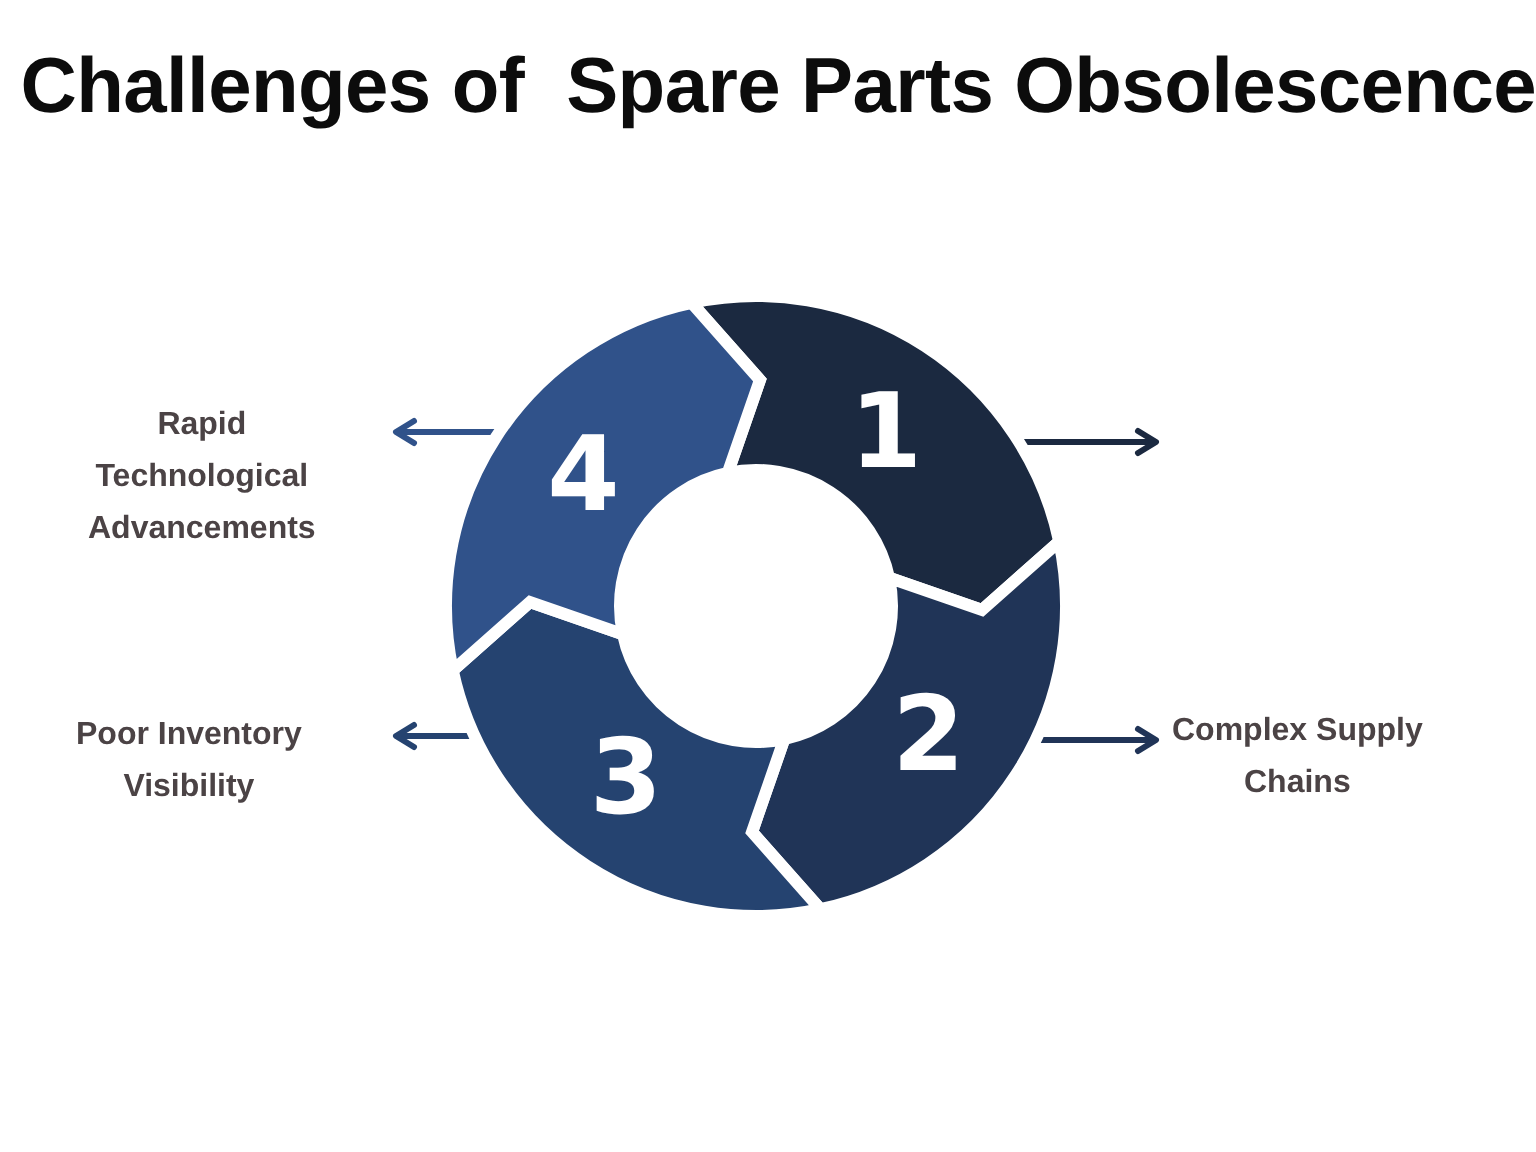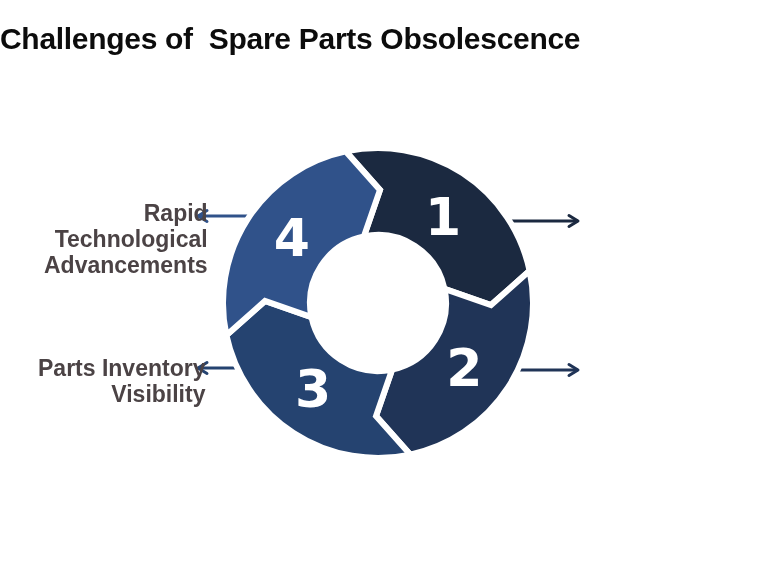--- a/index.html
+++ b/index.html
@@ -16,43 +16,43 @@
     width: 768px;
     height: 576px;
     background: #ffffff;
   }
   .title {
     position: absolute;
     top: 22px;
     left: 0;
     width: 768px;
     margin: 0;
-    text-align: left;
-    font-size: 30px;
+    text-align: right;
+    font-size: 39px;
     font-weight: 800;
     letter-spacing: -0.3px;
     color: #0c0c0c;
     white-space: pre;
     font-family: "Liberation Sans", sans-serif;
   }
   .diagram-svg {
     position: absolute;
     left: 0;
     top: 0;
     width: 768px;
     height: 576px;
   }
   .callout-label {
     position: absolute;
-    font-size: 23px;
+    font-size: 16px;
     line-height: 26px;
     font-weight: 700;
     color: #4b4345;
     white-space: pre-line;
-    text-align: right;
+    text-align: center;
   }
 </style>
 </head>
 <body>
 
 <div class="stage">
 
   <h1 class="title">Challenges of  Spare Parts Obsolescence</h1>
 
   <svg id="svg-diagram" class="diagram-svg" viewBox="0 0 768 576" xmlns="http://www.w3.org/2000/svg">
@@ -67,19 +67,21 @@
       <path d="M 345.7736879232473 151.3871218862601 A 155 155 0 0 1 529.6128781137398 270.7736879232473 L 490.9827895526722 304.972121927413 L 444.5140368498988 288.8620050243924 A 68 68 0 0 0 363.8620050243924 236.4859631501012 L 379.972121927413 190.01721044732778 Z" fill="#1b2940" stroke="#ffffff" stroke-width="6" stroke-linejoin="miter"></path>
       <path d="M 529.6128781137398 270.7736879232473 A 155 155 0 0 1 410.2263120767527 454.6128781137399 L 376.027878072587 415.9827895526722 L 392.1379949756076 369.5140368498988 A 68 68 0 0 0 444.5140368498988 288.8620050243924 L 490.9827895526722 304.972121927413 Z" fill="#203457" stroke="#ffffff" stroke-width="6" stroke-linejoin="miter"></path>
       <path d="M 410.2263120767527 454.6128781137399 A 155 155 0 0 1 226.38712188626013 335.2263120767528 L 265.0172104473278 301.027878072587 L 311.4859631501012 317.1379949756077 A 68 68 0 0 0 392.1379949756076 369.5140368498988 L 376.027878072587 415.9827895526722 Z" fill="#254370" stroke="#ffffff" stroke-width="6" stroke-linejoin="miter"></path>
       <path d="M 226.38712188626013 335.2263120767528 A 155 155 0 0 1 345.7736879232472 151.38712188626013 L 379.972121927413 190.01721044732778 L 363.8620050243923 236.4859631501012 A 68 68 0 0 0 311.4859631501012 317.1379949756077 L 265.0172104473278 301.027878072587 Z" fill="#30528a" stroke="#ffffff" stroke-width="6" stroke-linejoin="miter"></path>
       <text x="442.9960225004212" y="216.7473649148924" fill="#ffffff" font-size="52" font-weight="bold" font-family="&quot;DejaVu Sans&quot;, sans-serif" text-anchor="middle" dominant-baseline="central">1</text>
       <text x="464.2526350851076" y="367.9960225004212" fill="#ffffff" font-size="52" font-weight="bold" font-family="&quot;DejaVu Sans&quot;, sans-serif" text-anchor="middle" dominant-baseline="central">2</text>
       <text x="313.0039774995788" y="389.25263508510767" fill="#ffffff" font-size="52" font-weight="bold" font-family="&quot;DejaVu Sans&quot;, sans-serif" text-anchor="middle" dominant-baseline="central">3</text>
       <text x="291.74736491489233" y="238.0039774995788" fill="#ffffff" font-size="52" font-weight="bold" font-family="&quot;DejaVu Sans&quot;, sans-serif" text-anchor="middle" dominant-baseline="central">4</text>
     </svg>
 
-  <div class="callout-label" style="left: 38px; top: 355px;">Parts Inventory
+  <div class="callout-label" style="left: 586px; top: 353px;">Complex Supply
+Chains</div>
+  <div class="callout-label" style="left: 38px; top: 355px;">Poor Inventory
 Visibility</div>
   <div class="callout-label" style="left: 44px; top: 200px;">Rapid
 Technological
 Advancements</div>
 
 </div>
 
 </body></html>

